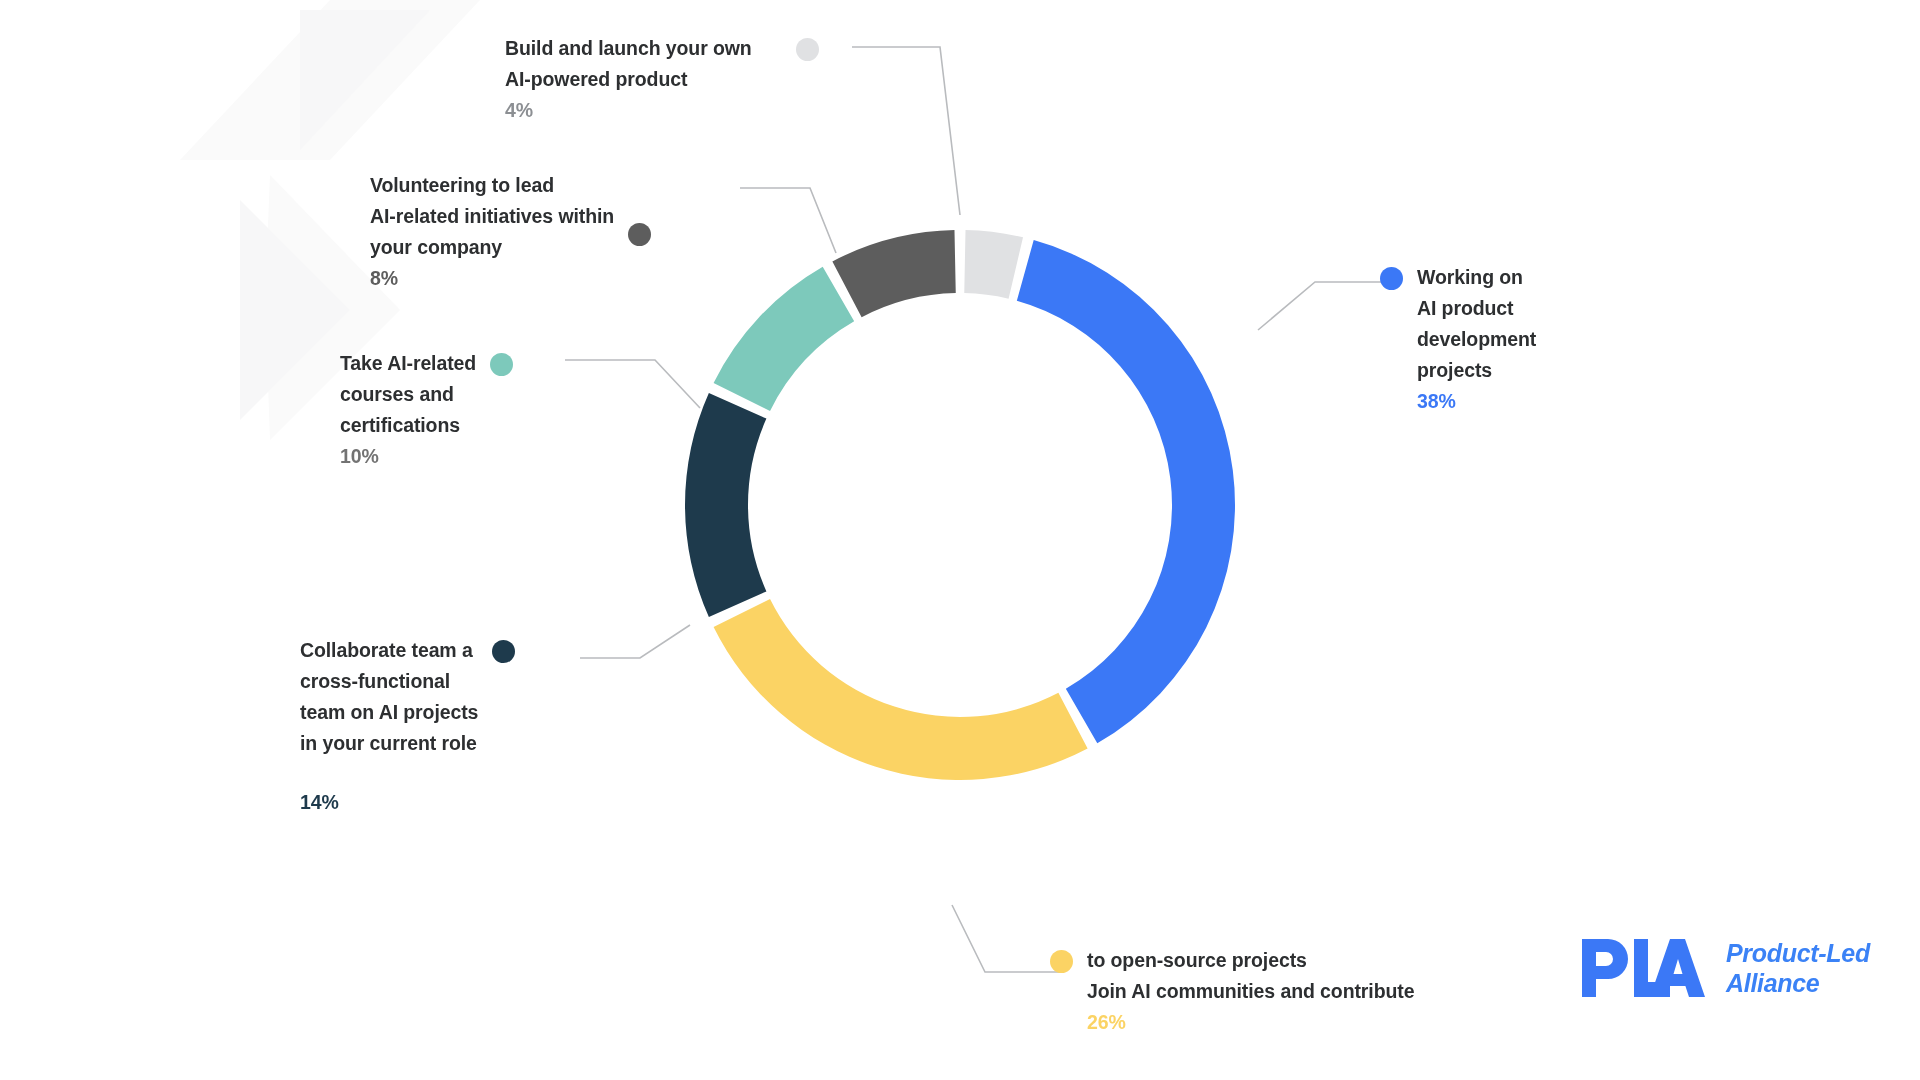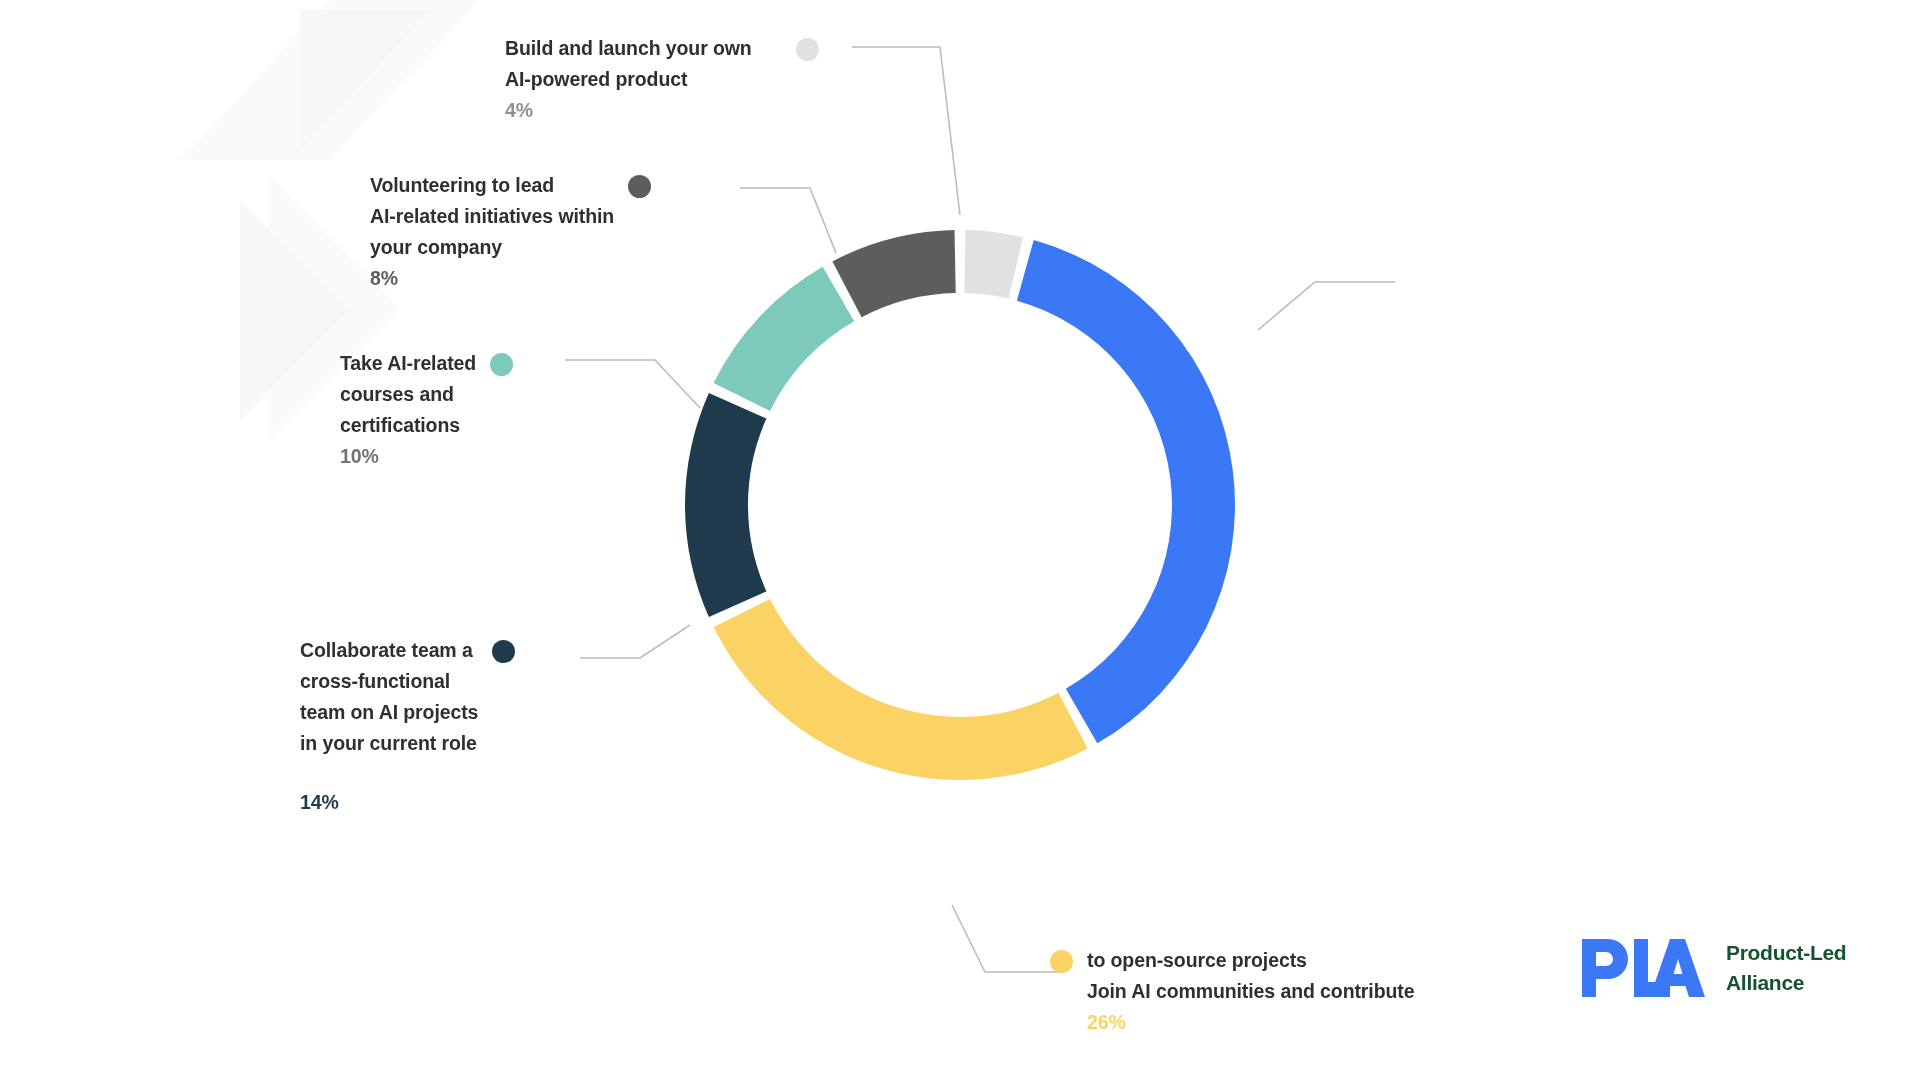--- a/index.html
+++ b/index.html
@@ -35,32 +35,32 @@
   .label.right .txt{text-align:left;}
   .dot{
     width:23px;height:23px;border-radius:50%;
     flex:0 0 auto;margin-top:5px;
   }
   .pct{display:block;font-size:19.5px;font-weight:bold;line-height:31px;}
 
   
   #lbl-build{left:505px;top:33px;gap:44px;}
   #lbl-build .txt{width:auto;}
-  #lbl-volunteer{left:370px;top:170px;}
+  #lbl-volunteer{left:370px;top:170px;align-items:center;}
   #lbl-courses{left:340px;top:348px;}
   #lbl-collaborate{left:300px;top:635px;}
   #lbl-working{left:1380px;top:262px;}
   #lbl-join{left:1050px;top:945px;}
 
   
   .logo{position:absolute;left:1580px;top:935px;display:flex;align-items:center;gap:18px;}
   .logo-mark{display:block;}
   .logo-words{display:flex;flex-direction:column;line-height:30px;}
   .logo-words span{
-    font-size:21px;font-weight:bold;color:#14532d;letter-spacing:-0.3px;
+    font-size:25px;font-weight:bold;color:#3b82f6;letter-spacing:-0.3px;font-style:italic;
   }
 </style>
 </head>
 <body>
 
 <div id="stage">
 
   <svg class="watermark" viewBox="0 0 760 560">
     <polygon points="330,0 480,0 330,160 180,160" fill="#fafafa"></polygon>
     <polygon points="300,10 430,10 300,150" fill="#f7f7f8"></polygon>
@@ -131,20 +131,30 @@
     <div class="txt">
       <div>Collaborate team a</div>
       <div>cross-functional</div>
       <div>team on AI projects</div>
       <div>in your current role</div>
       <span class="pct" style="color: rgb(30, 58, 76); margin-top: 28px;">14%</span>
     </div>
     <div class="dot" style="background: rgb(30, 58, 76);"></div>
   </div>
 
+  <div class="label right" id="lbl-working">
+    <div class="dot" style="background: rgb(59, 120, 246);"></div>
+    <div class="txt">
+      <div>Working on</div>
+      <div>AI product</div>
+      <div>development</div>
+      <div>projects</div>
+      <span class="pct" style="color: rgb(59, 120, 246);">38%</span>
+    </div>
+  </div>
 
   <div class="label right" id="lbl-join">
     <div class="dot" style="background: rgb(251, 211, 100);"></div>
     <div class="txt">
       <div>to open-source projects</div>
       <div>Join AI communities and contribute</div>
       <span class="pct" style="color: rgb(251, 211, 100);">26%</span>
     </div>
   </div>
 

